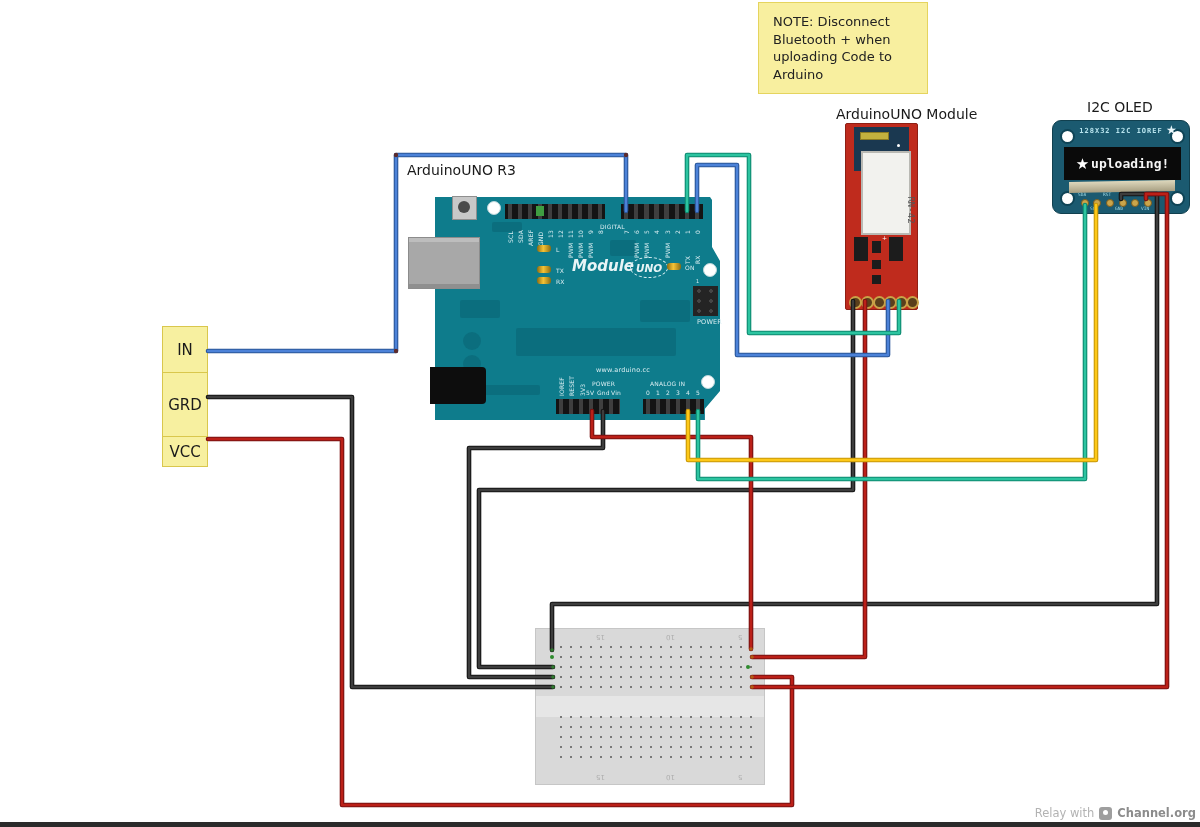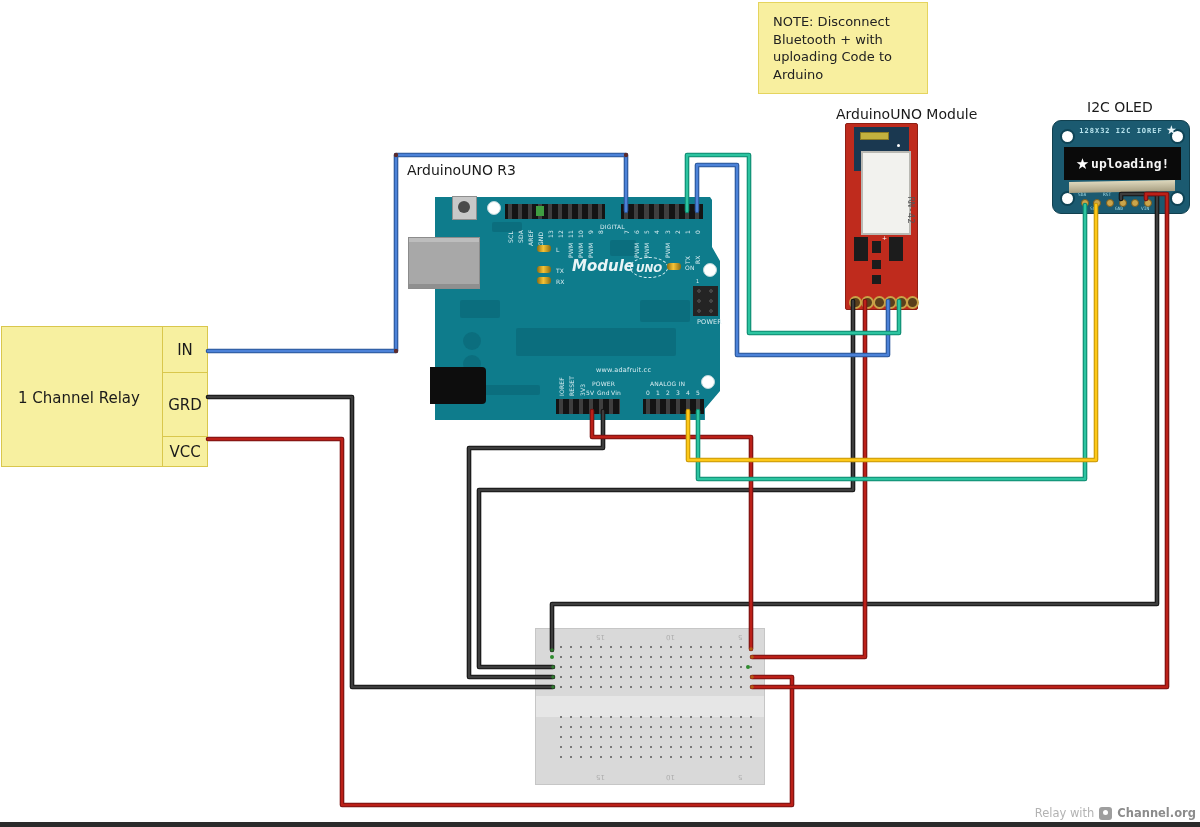--- a/index.html
+++ b/index.html
@@ -71,30 +71,27 @@
   .wm-logo{width:13px;height:13px;background:#9e9e9e;border-radius:3px;position:relative;}
   .wm-logo::after{content:"";position:absolute;left:4px;top:3px;width:5px;height:5px;background:#fff;border-radius:50%;}
   .bottom-bar{position:absolute;left:0;top:822px;width:1200px;height:5px;background:#2b2b2b;}
 </style>
 </head>
 <body>
 
 <div id="canvas">
 
   <div class="note">
-    <span>NOTE: Disconnect Bluetooth + with uploading Code to Arduino</span>
+    <span>NOTE: Disconnect Bluetooth + when uploading Code to Arduino</span>
   </div>
 
   <div class="part-label" style="left:407px;top:162px;">ArduinoUNO R3</div>
   <div class="part-label" style="left:836px;top:106px;">ArduinoUNO Module</div>
   <div class="part-label" style="left:1087px;top:99px;">I2C OLED</div>
 
-  <div class="relay-main">
-    <div class="relay-title">1 Channel Relay</div>
-  </div>
   <div class="relay-pin" style="top:326px;height:45px;">IN</div>
   <div class="relay-pin" style="top:372px;height:63px;">GRD</div>
   <div class="relay-pin" style="top:436px;height:29px;">VCC</div>
 
   <div class="bb">
     <div class="bb-channel"></div>
     <div class="bb-num" style="left:60px;top:4px;">15</div>
     <div class="bb-num" style="left:130px;top:4px;">10</div>
     <div class="bb-num" style="left:202px;top:4px;">5</div>
     <div class="bb-num" style="left:60px;top:144px;">15</div>
@@ -170,21 +167,21 @@
   <div class="htext" style="left:556px;top:246px;">L</div>
   <div class="led" style="left:537px;top:266px;"></div>
   <div class="htext" style="left:556px;top:267px;">TX</div>
   <div class="led" style="left:537px;top:277px;"></div>
   <div class="htext" style="left:556px;top:278px;">RX</div>
   <div class="abs" style="left:572px;top:257px;font-size:15px;font-style:italic;font-weight:bold;color:#e8f4f6;">Module</div>
   <div class="abs" style="left:630px;top:257px;width:36px;height:19px;border:1.5px dashed #d8eef2;border-radius:50%;display:flex;align-items:center;justify-content:center;font-size:10.5px;font-weight:bold;font-style:italic;color:#e8f4f6;">UNO</div>
   <div class="led" style="left:667px;top:263px;"></div>
   <div class="htext" style="left:685px;top:264px;">ON</div>
 
-  <div class="htext" style="left:596px;top:366px;font-size:6.5px;">www.adafruit.cc</div>
+  <div class="htext" style="left:596px;top:366px;font-size:6.5px;">www.arduino.cc</div>
   <div class="vtext" style="left:558px;top:396px;">IOREF</div>
   <div class="vtext" style="left:568px;top:396px;">RESET</div>
   <div class="vtext" style="left:579px;top:396px;">3V3</div>
   <div class="htext" style="left:592px;top:380px;">POWER</div>
   <div class="htext" style="left:586px;top:389px;">5V</div>
   <div class="htext" style="left:597px;top:389px;">Gnd</div>
   <div class="htext" style="left:611px;top:389px;">Vin</div>
   <div class="htext" style="left:650px;top:380px;">ANALOG IN</div>
   <div class="htext" style="left:646px;top:389px;">0</div>
   <div class="htext" style="left:656px;top:389px;">1</div>

